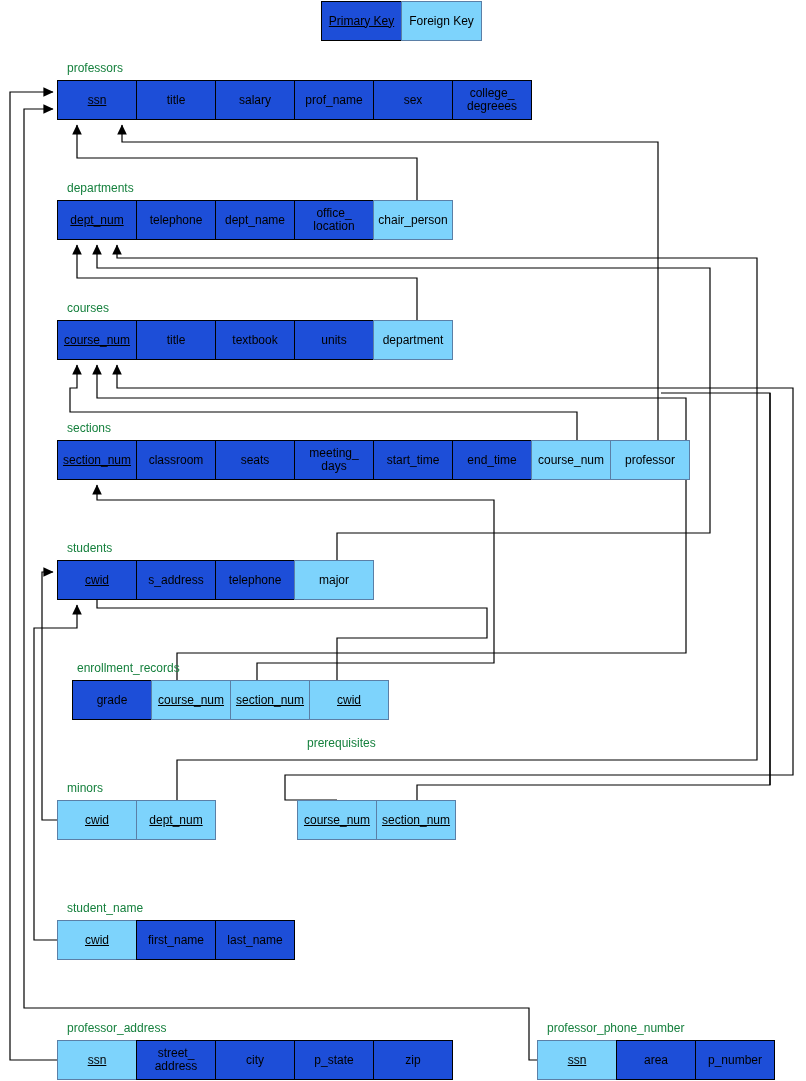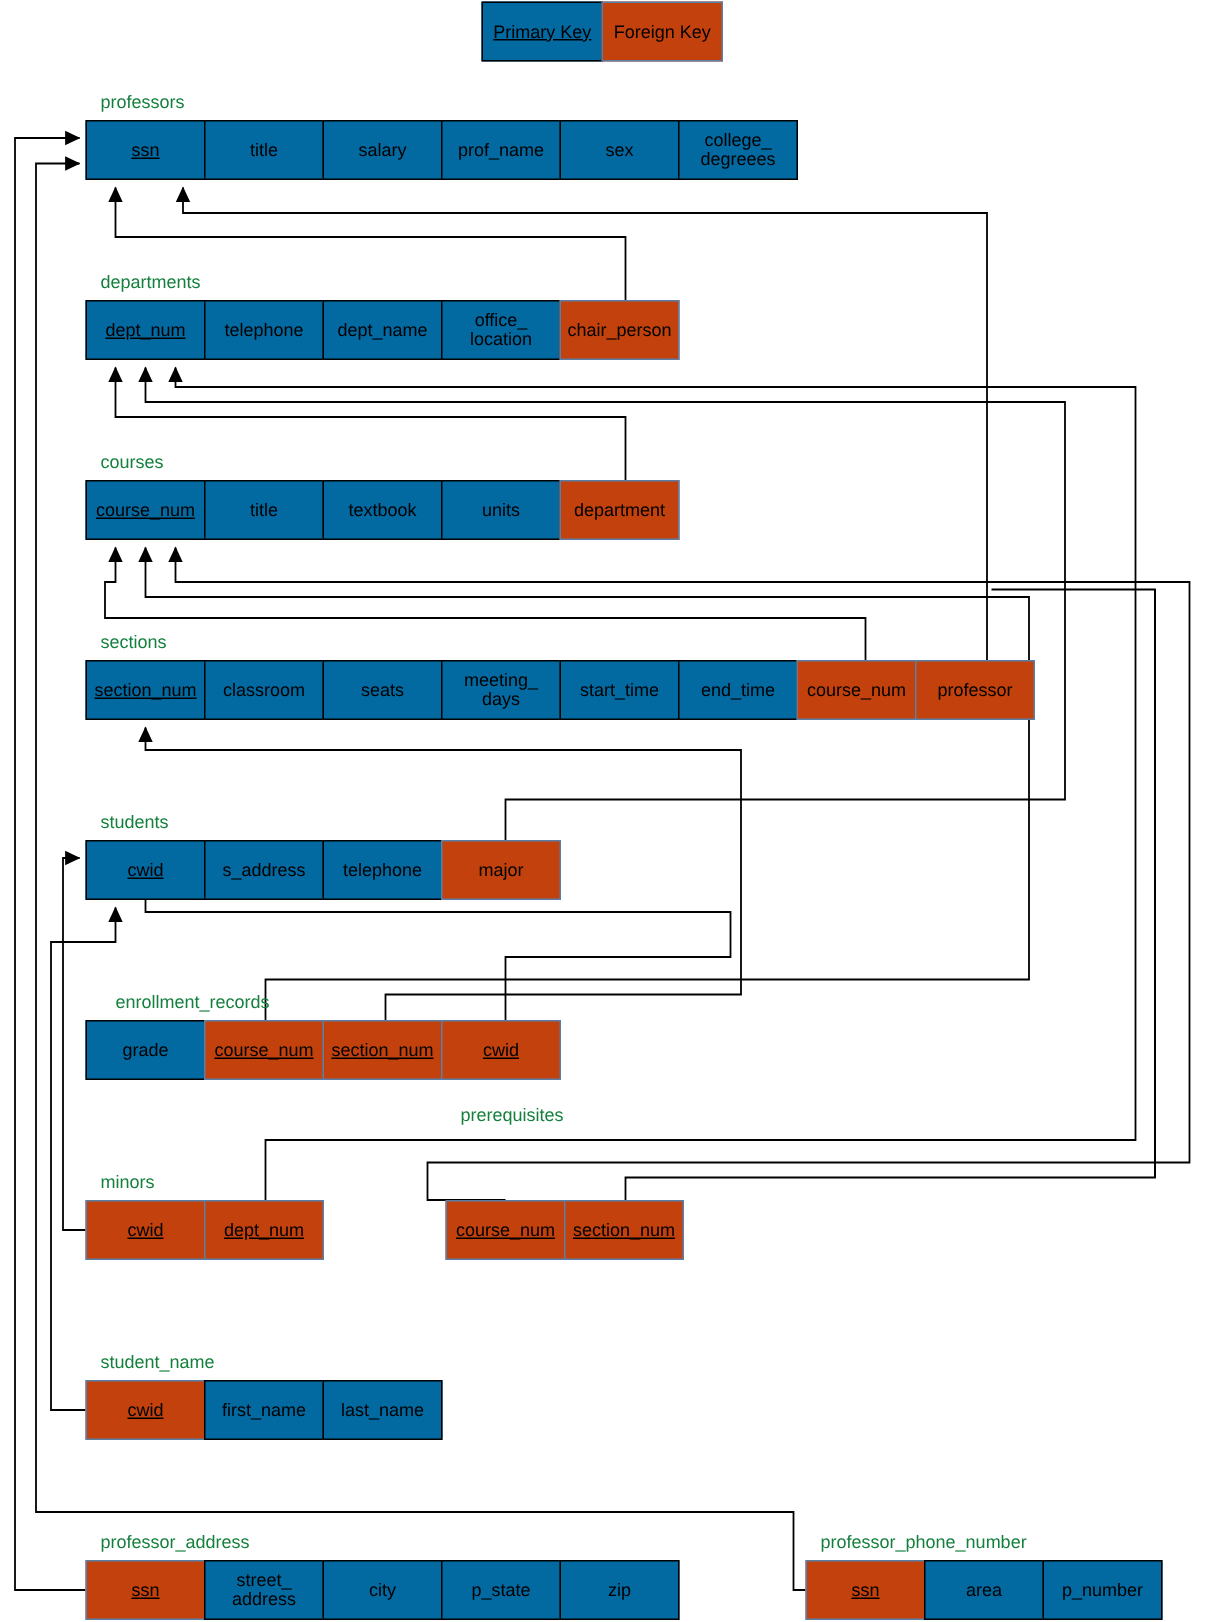--- a/index.html
+++ b/index.html
@@ -17,25 +17,25 @@
   .tbl-label{position:absolute;font-size:12px;color:#15803d;white-space:nowrap;}
   .cell{
     box-sizing:border-box;
     border:1px solid #000;
     margin-left:-1px;
     display:flex;align-items:center;justify-content:center;
     text-align:center;
     font-size:12px;
     line-height:13px;
     color:#000;
-    background:#0369a1;
+    background:#1d4ed8;
     padding:2px 1px;
   }
   .cell:first-child{margin-left:0;}
-  .cell.fk{background:#c2410c;border-color:#5b7fa6;}
+  .cell.fk{background:#7dd3fc;border-color:#5b7fa6;}
   .cell .pk{text-decoration:underline;}
   .legend{position:absolute;display:flex;}
   .legend .cell{height:40px;}
   .lbl-wrap{white-space:pre-line;}
 </style>
 </head>
 <body>
 
 <div id="canvas">
 
@@ -187,21 +187,21 @@
           <span class="lbl-wrap">s_address</span>
         </div>
         <div class="cell" style="width: 80px; height: 40px;">
           <span class="lbl-wrap">telephone</span>
         </div>
         <div class="cell fk" style="width: 80px; height: 40px;">
           <span class="lbl-wrap">major</span>
         </div>
       </div>
       <div class="tbl-label" style="left: 77px; top: 661px;">enrollment_records</div>
-      <div class="tbl" style="left: 57px; top: 680px;">
+      <div class="tbl" style="left: 72px; top: 680px;">
         <div class="cell" style="width: 80px; height: 40px;">
           <span class="lbl-wrap">grade</span>
         </div>
         <div class="cell fk" style="width: 80px; height: 40px;">
           <span class="lbl-wrap pk">course_num</span>
         </div>
         <div class="cell fk" style="width: 80px; height: 40px;">
           <span class="lbl-wrap pk">section_num</span>
         </div>
         <div class="cell fk" style="width: 80px; height: 40px;">

